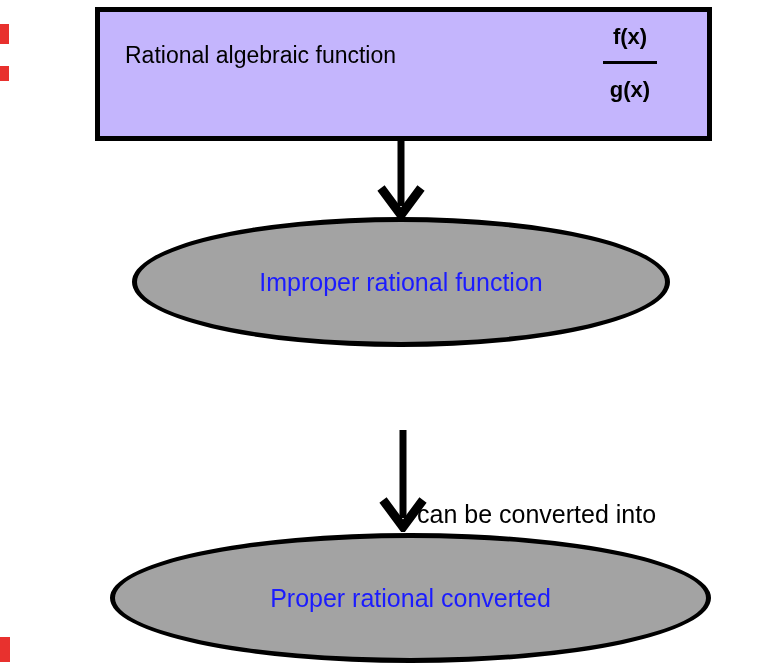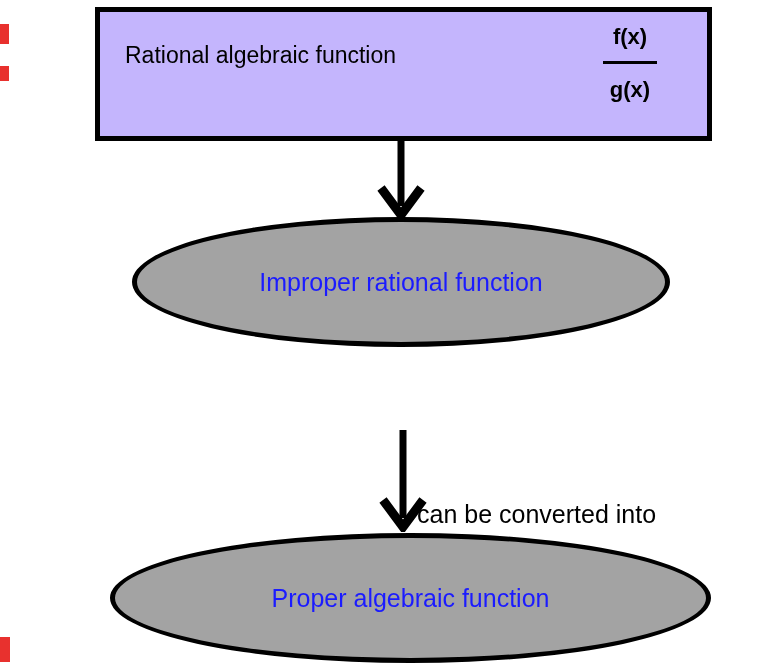--- a/index.html
+++ b/index.html
@@ -106,18 +106,18 @@
   <div>Improper rational function</div>
 </div>
 
 <svg class="abs arrow-svg arrow2" width="64" height="102" viewBox="0 0 64 102">
   <line x1="32" y1="0" x2="32" y2="88" stroke="#000" stroke-width="7"></line>
   <path d="M12 70 L32 97 L52 70" fill="none" stroke="#000" stroke-width="9" stroke-linejoin="miter"></path>
 </svg>
 <div class="abs arrow2-label">can be converted into</div>
 
 <div class="abs ellipse ellipse-proper">
-  <div>Proper algebraic function</div>
+  <div>Proper rational converted</div>
 </div>
 
 <div class="abs red-mark red-mark-a"></div>
 <div class="abs red-mark red-mark-b"></div>
 <div class="abs red-mark red-mark-c"></div>
 
 </body></html>

